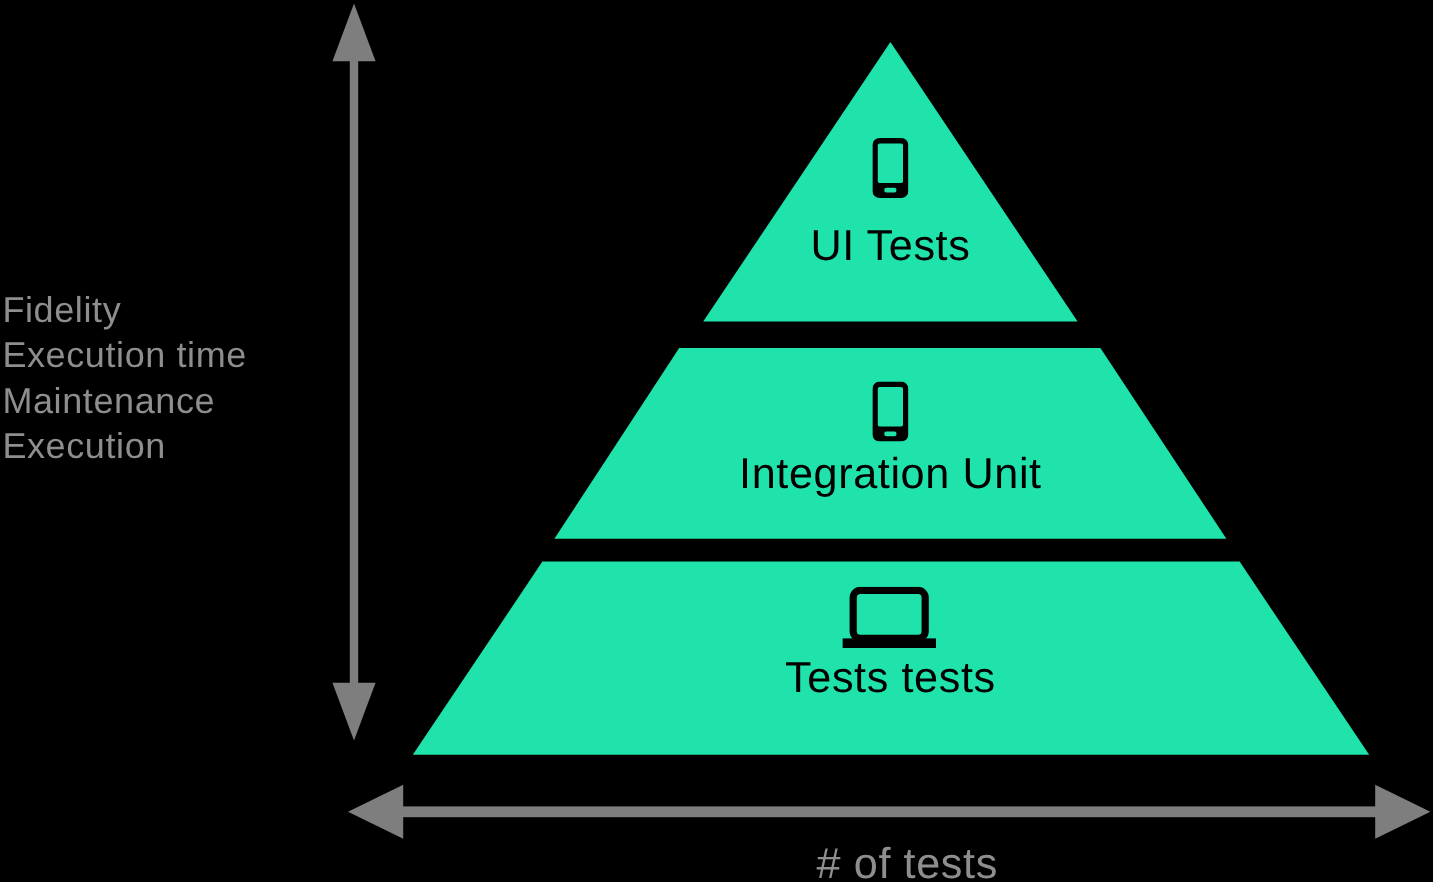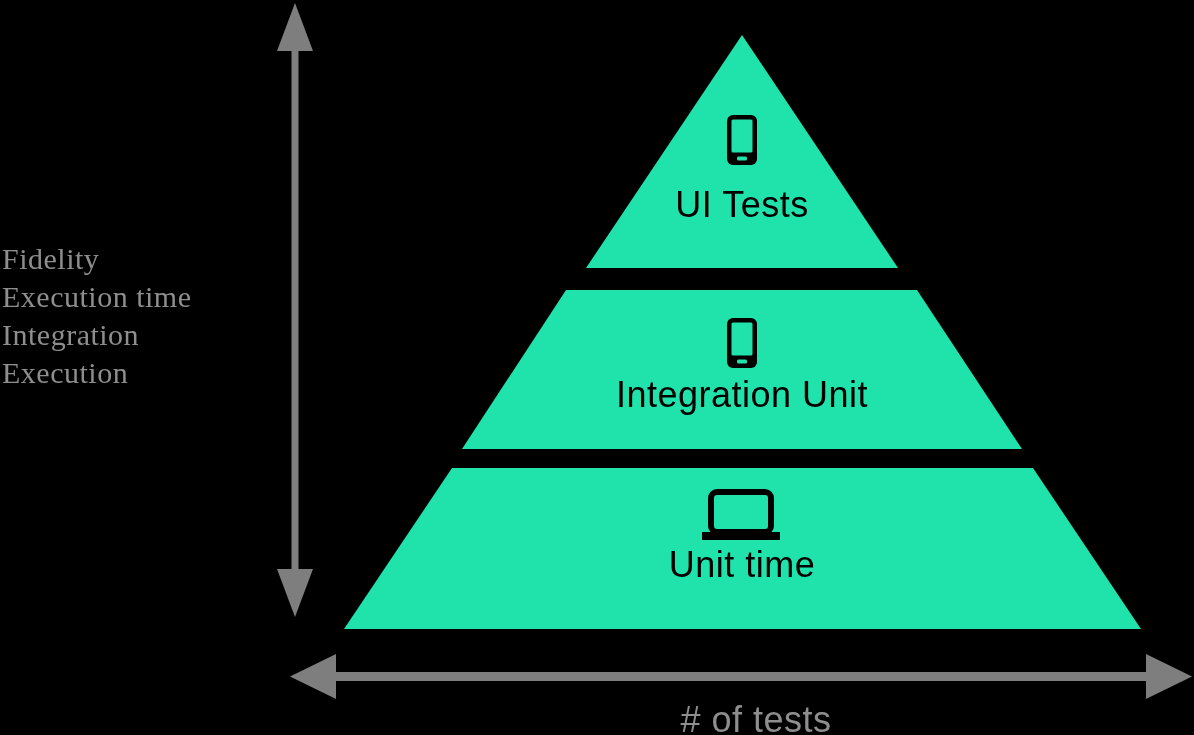--- a/index.html
+++ b/index.html
@@ -30,21 +30,20 @@
   }
   .side-labels {
     position: absolute;
     left: 2px;
     top: 240px;
     color: #8e8e8e;
     font-size: 30px;
     line-height: 38px;
     letter-spacing: 0.5px;
     white-space: nowrap;
-    font-family: Liberation Serif, serif;
   }
   .side-labels div { height: 38px; }
   .h-axis-label {
     position: absolute;
     left: 756px;
     top: 702px;
     transform: translateX(-50%);
     color: #8e8e8e;
     font-size: 36px;
     line-height: 36px;
@@ -87,22 +86,22 @@
   <rect x="0" y="0" width="30" height="50" rx="6" fill="#000000"></rect>
   <rect x="4.5" y="4.5" width="21" height="33" rx="1.5" fill="#20e3ab"></rect>
   <rect x="10" y="41.5" width="10" height="4" rx="1.5" fill="#20e3ab"></rect>
 </svg>
 <div class="level-label" style="left:742px; top:374px;">Integration Unit</div>
 
 <svg class="icon" style="left:741px; top:489px;" width="78" height="51" viewBox="0 0 78 51">
   <rect x="9" y="3" width="60" height="40" rx="6" fill="none" stroke="#000000" stroke-width="6"></rect>
   <rect x="0" y="43" width="78" height="8" fill="#000000"></rect>
 </svg>
-<div class="level-label" style="left:742px; top:544px;">Unit time</div>
+<div class="level-label" style="left:742px; top:544px;">Tests tests</div>
 
 <div class="side-labels">
   <div>Fidelity</div>
   <div>Execution time</div>
-  <div>Integration</div>
+  <div>Maintenance</div>
   <div>Execution</div>
 </div>
 
 <div class="h-axis-label"># of tests</div>
 
 </body></html>

